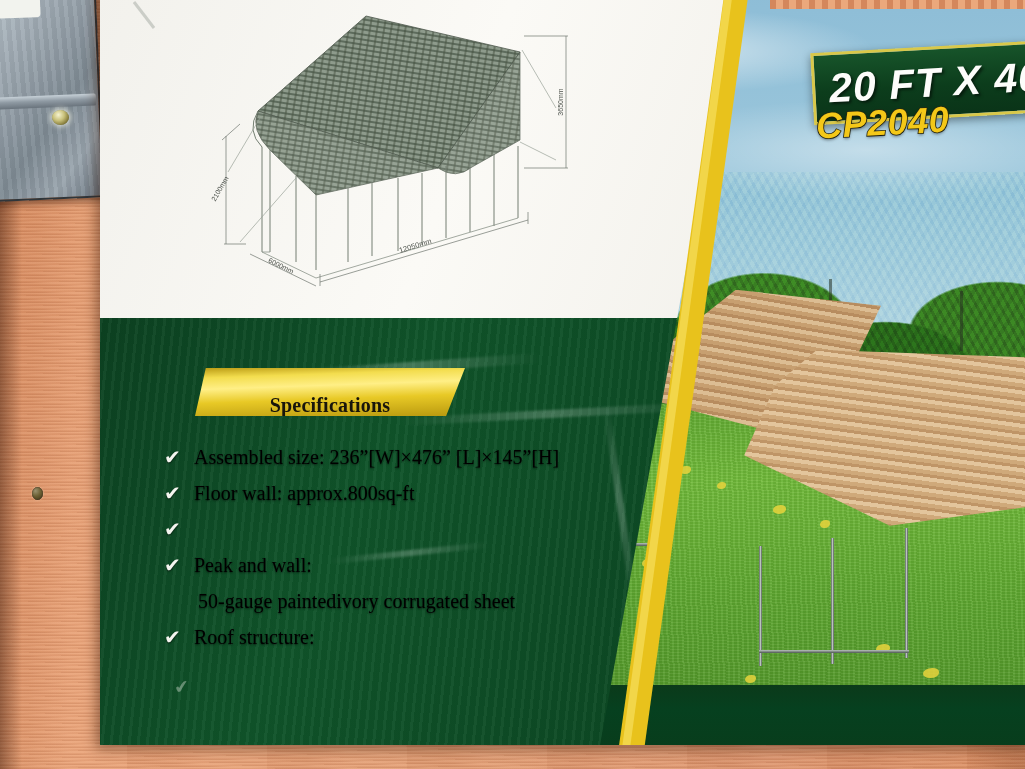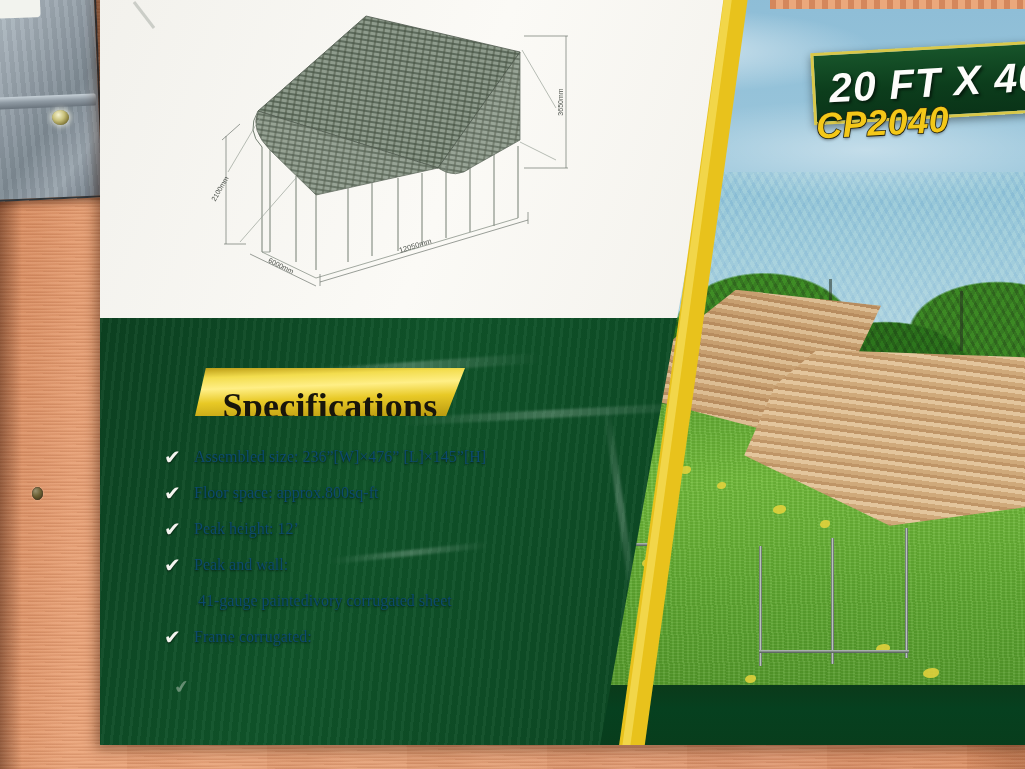--- a/index.html
+++ b/index.html
@@ -206,36 +206,36 @@
   #spec-banner {
     position:absolute; left:95px; top:398px;
     width:270px; height:48px;
     background:linear-gradient(178deg,#b99a13 0%, #f3dd4e 18%, #ffef86 38%, #e8c926 62%, #b9990f 100%);
     clip-path:polygon(4% 0%, 100% 0%, 93% 100%, 0% 100%);
     display:flex; align-items:center; justify-content:center;
     box-shadow:0 3px 6px rgba(0,0,0,.4);
   }
   #spec-banner span {
     font-family:"Liberation Serif", serif;
-    font-weight:bold; font-size:36px; color:#18150b;
+    font-weight:bold; font-size:20px; color:#18150b;
     letter-spacing:.2px;
     margin-top:27px;
   }
   #spec-list {
     position:absolute; left:60px; top:470px; width:560px;
   }
   .spec-row { display:flex; align-items:flex-start; margin-bottom:2px; }
   .spec-check {
     width:34px; flex:0 0 34px;
     color:#f4f5ef; font-size:20px; line-height:34px;
     text-align:left; padding-left:4px;
     text-shadow:0 1px 2px rgba(0,0,0,.6);
   }
   .spec-text {
-    color:#0c4a6e; font-size:16px; line-height:34px;
+    color:#000000; font-size:20px; line-height:34px;
     font-family:"Liberation Serif", serif;
     text-shadow:0 1px 2px rgba(0,0,0,.55);
     white-space:nowrap;
   }
   .spec-sub { padding-left:38px; }
   #ghost-check {
     position:absolute; left:74px; top:706px;
     color:rgba(230,235,225,.40); font-size:18px;
     transform:rotate(-8deg);
   }
@@ -420,39 +420,38 @@
 
     <div id="spec-list">
 
       <div class="spec-row">
         <div class="spec-check">✔</div>
         <div class="spec-text">Assembled size: 236”[W]×476” [L]×145”[H]</div>
       </div>
 
       <div class="spec-row">
         <div class="spec-check">✔</div>
-        <div class="spec-text">Floor space: approx.800sq-ft</div>
+        <div class="spec-text">Floor wall: approx.800sq-ft</div>
       </div>
 
       <div class="spec-row">
         <div class="spec-check">✔</div>
-        <div class="spec-text">Peak height: 12’</div>
       </div>
 
       <div class="spec-row">
         <div class="spec-check">✔</div>
         <div class="spec-text">Peak and wall:</div>
       </div>
       <div class="spec-row">
-        <div class="spec-text spec-sub">41-gauge paintedivory corrugated sheet</div>
+        <div class="spec-text spec-sub">50-gauge paintedivory corrugated sheet</div>
       </div>
 
       <div class="spec-row">
         <div class="spec-check">✔</div>
-        <div class="spec-text">Frame corrugated:</div>
+        <div class="spec-text">Roof structure:</div>
       </div>
 
     </div>
 
     <div id="ghost-check">✔</div>
   </div>
 
   <svg id="yellow-stripe" viewBox="0 0 1000 1000" preserveAspectRatio="none">
     <polygon points="636,0 660,0 522,1000 496,1000" fill="#e8c21c"></polygon>
     <polygon points="636,0 644,0 508,1000 500,1000" fill="#f6de5c" opacity=".7"></polygon>

